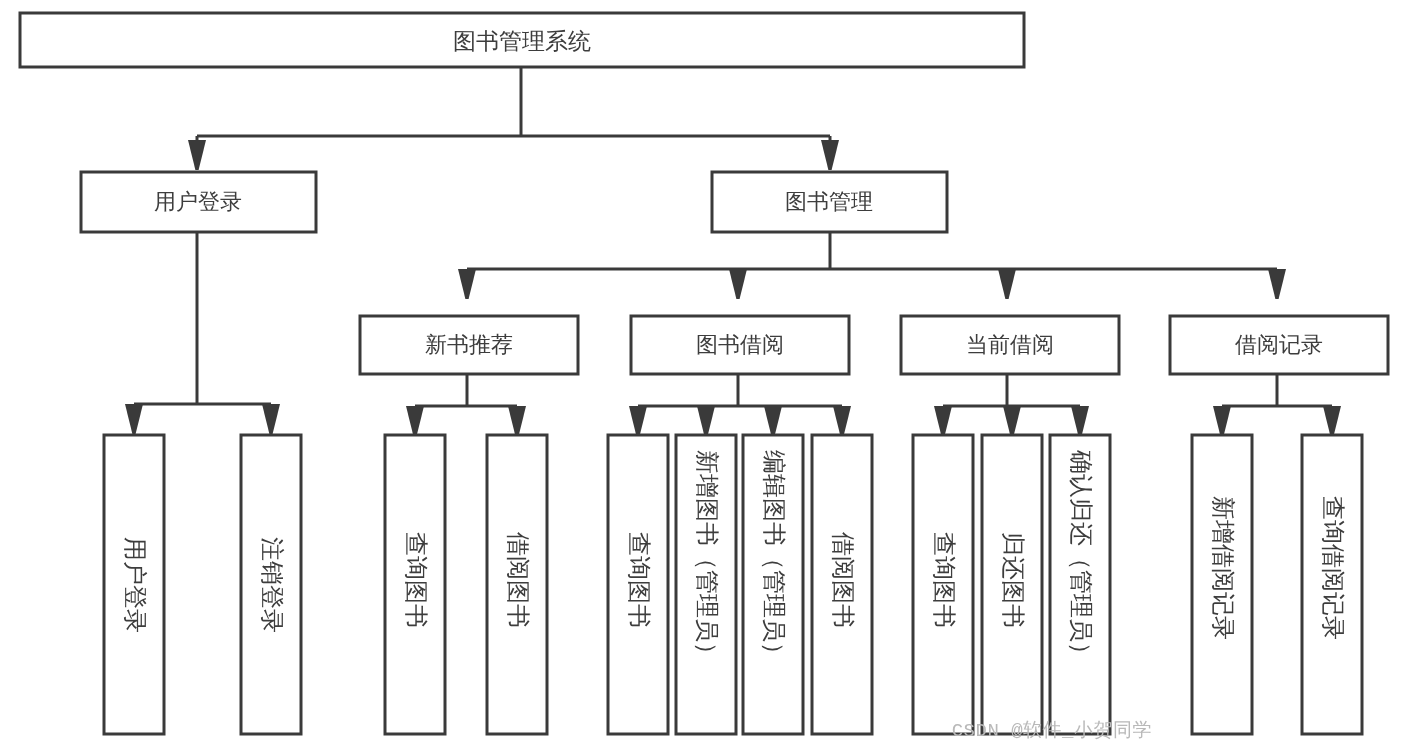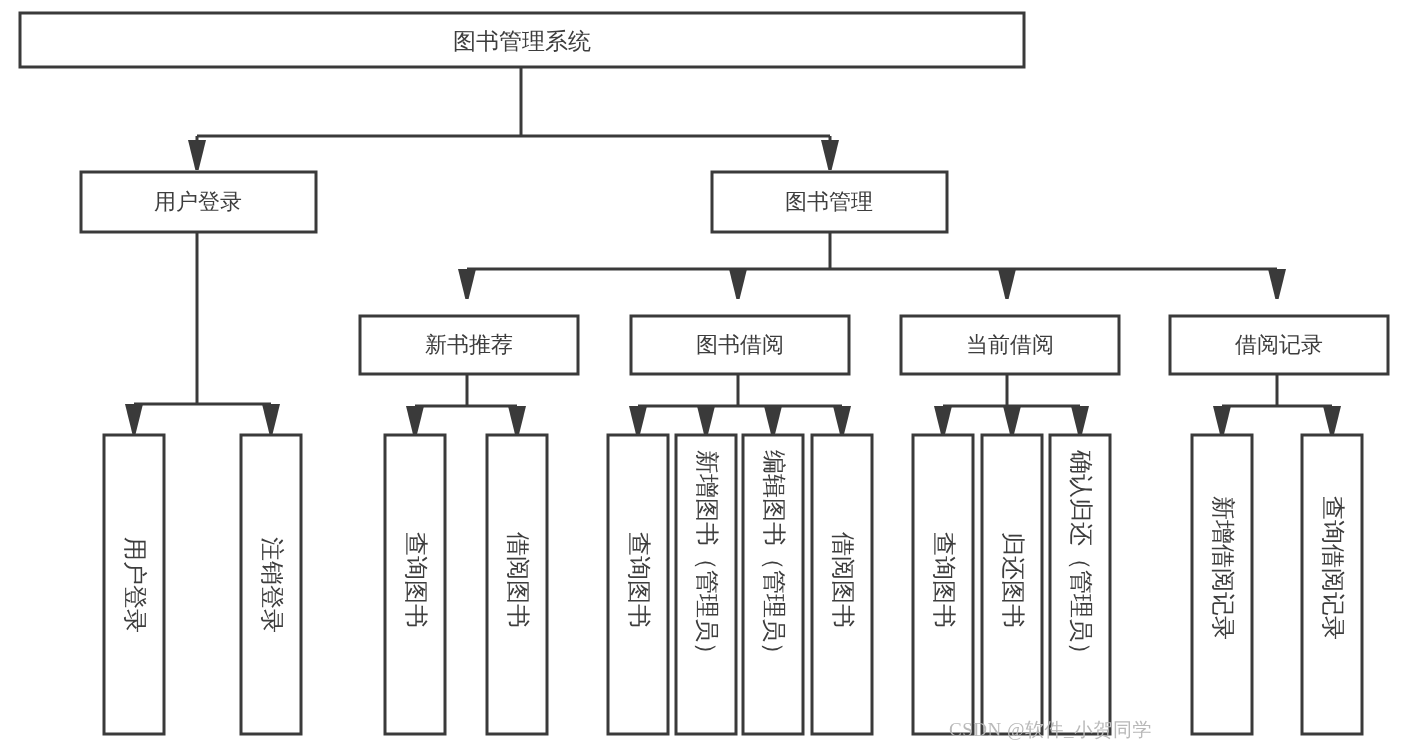--- a/index.html
+++ b/index.html
@@ -56,21 +56,21 @@
     fill: #3d3d3d;
     font-family: "DejaVu Sans", "Liberation Sans", sans-serif;
     font-size: 24px;
     text-anchor: middle;
     dominant-baseline: middle;
   }
   .watermark-text {
     position: absolute;
     right: 6px;
     bottom: 4px;
-    font-family: Liberation Serif, serif;
+    font-family: Liberation Mono, monospace;
     font-size: 19px;
     color: #b9b9b9;
     white-space: nowrap;
     letter-spacing: 0.5px;
     user-select: none;
   }
 </style>
 </head>
 <body>
 

